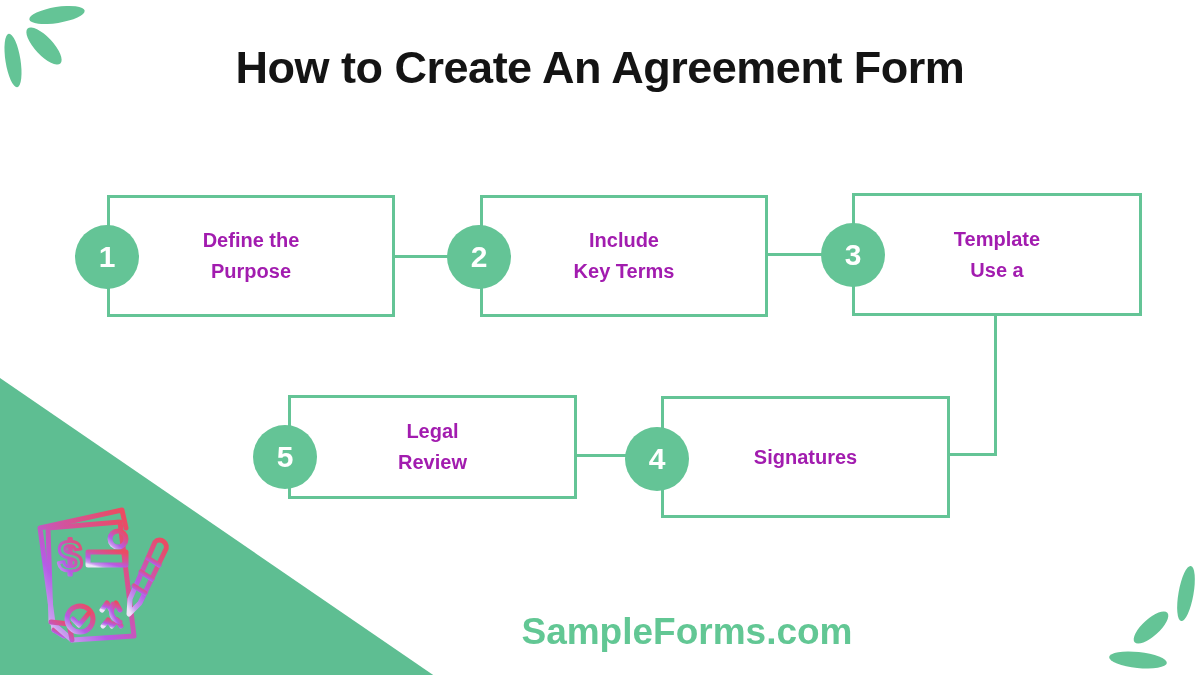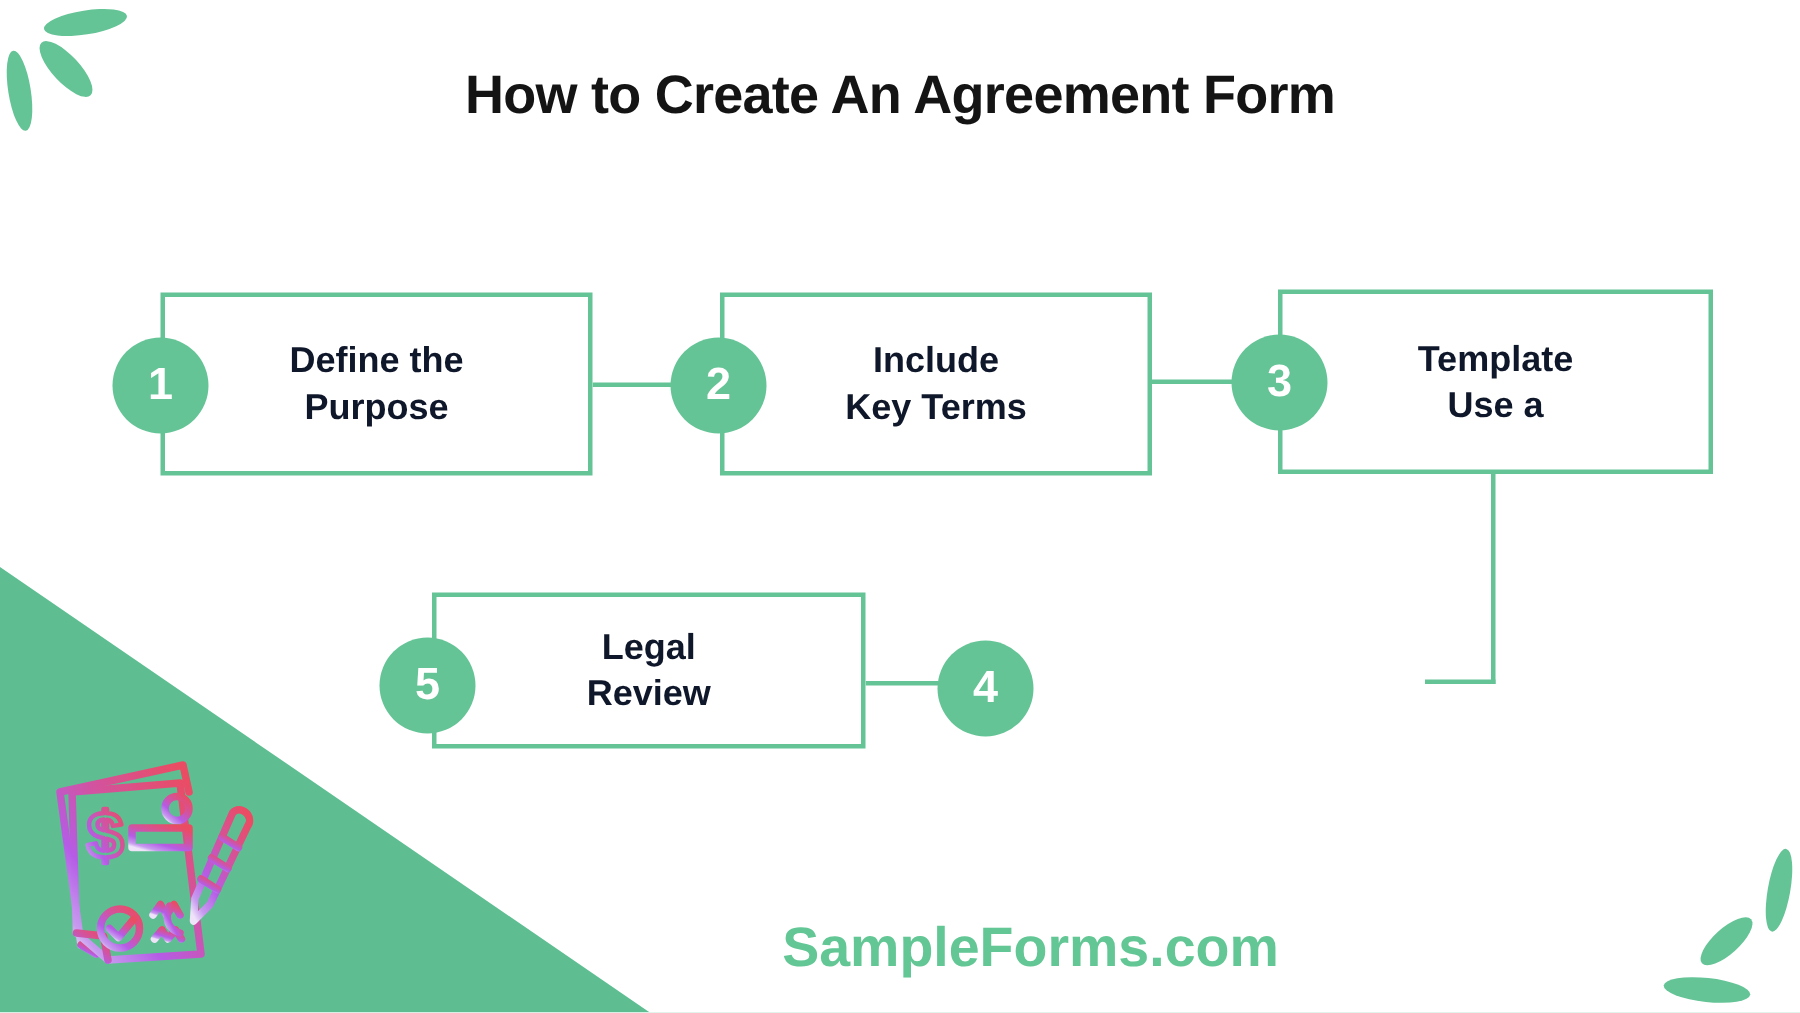--- a/index.html
+++ b/index.html
@@ -8,32 +8,32 @@
     --footer-green:#62C794;
     --title-black:#141414;
   }
   *{margin:0;padding:0;box-sizing:border-box;}
   html,body{width:1200px;height:675px;overflow:hidden;background:#ffffff;
     font-family:"Liberation Sans", sans-serif;}
   .canvas{position:relative;width:1200px;height:675px;background:#ffffff;overflow:hidden;}
 
   
   .title{position:absolute;top:42px;left:0;width:1200px;text-align:center;
-    font-size:36px;font-weight:800;letter-spacing:-0.5px;color:var(--title-black);z-index:6;}
+    font-size:45px;font-weight:800;letter-spacing:-0.5px;color:var(--title-black);z-index:6;}
 
   
   .triangle{position:absolute;left:0;top:0;width:1200px;height:675px;
     background:var(--triangle-green);
     clip-path:polygon(0 56%, 36.1% 100%, 0 100%);z-index:1;}
 
   
   .box{position:absolute;background:#ffffff;border:3px solid var(--accent-green);
     display:flex;align-items:center;justify-content:center;z-index:3;}
-  .box-label{width:100%;text-align:center;font-size:24px;font-weight:700;
-    color:#0f172a;line-height:31px;}
+  .box-label{width:100%;text-align:center;font-size:20px;font-weight:700;
+    color:#a21caf;line-height:31px;}
   .box-label span{display:block;}
   .box-label span:empty{display:none;}
   .box1{left:107px;top:195px;width:288px;height:122px;}
   .box2{left:480px;top:195px;width:288px;height:122px;align-items:center;}
   .box3{left:852px;top:193px;width:290px;height:123px;}
   .box4{left:661px;top:396px;width:289px;height:122px;}
   .box5{left:288px;top:395px;width:289px;height:104px;}
 
   
   .circle{position:absolute;width:64px;height:64px;border-radius:50%;
@@ -101,20 +101,26 @@
       <span>Include</span>
       <span>Key Terms</span>
     </div>
   </div>
   <div class="box box3">
     <div class="box-label">
       <span>Template</span>
       <span>Use a</span>
     </div>
   </div>
+  <div class="box box4">
+    <div class="box-label">
+      <span>Signatures</span>
+
+    </div>
+  </div>
   <div class="box box5">
     <div class="box-label">
       <span>Legal</span>
       <span>Review</span>
     </div>
   </div>
 
   <div class="circle c1">1</div>
   <div class="circle c2">2</div>
   <div class="circle c3">3</div>

